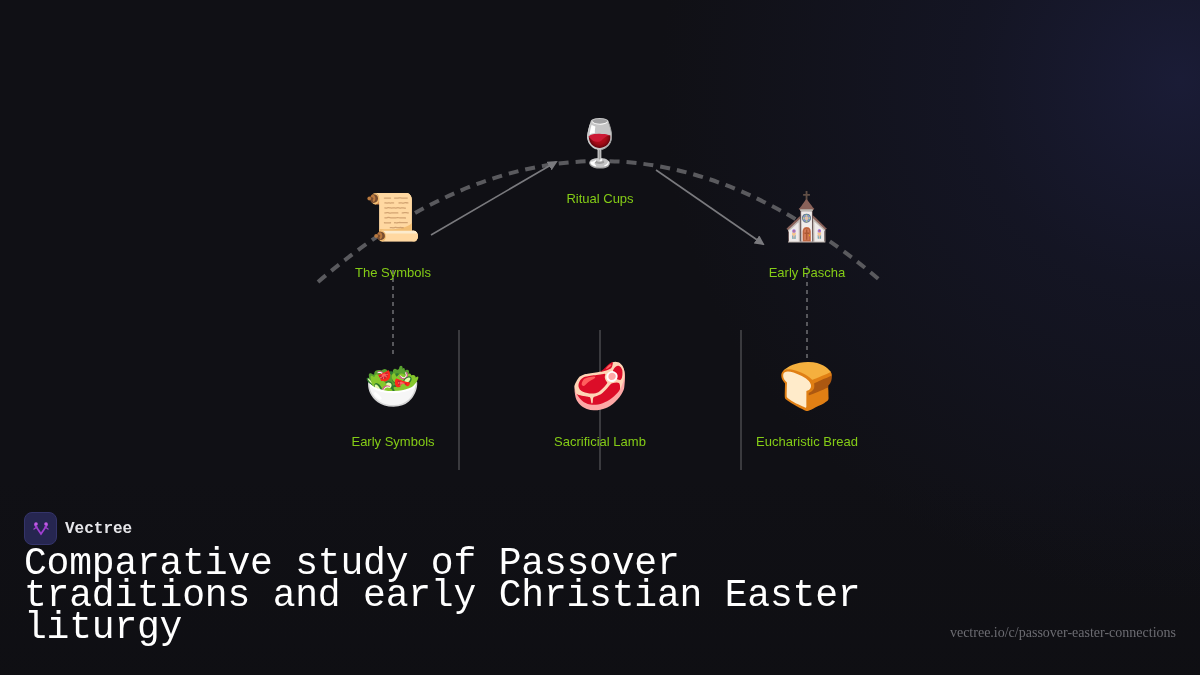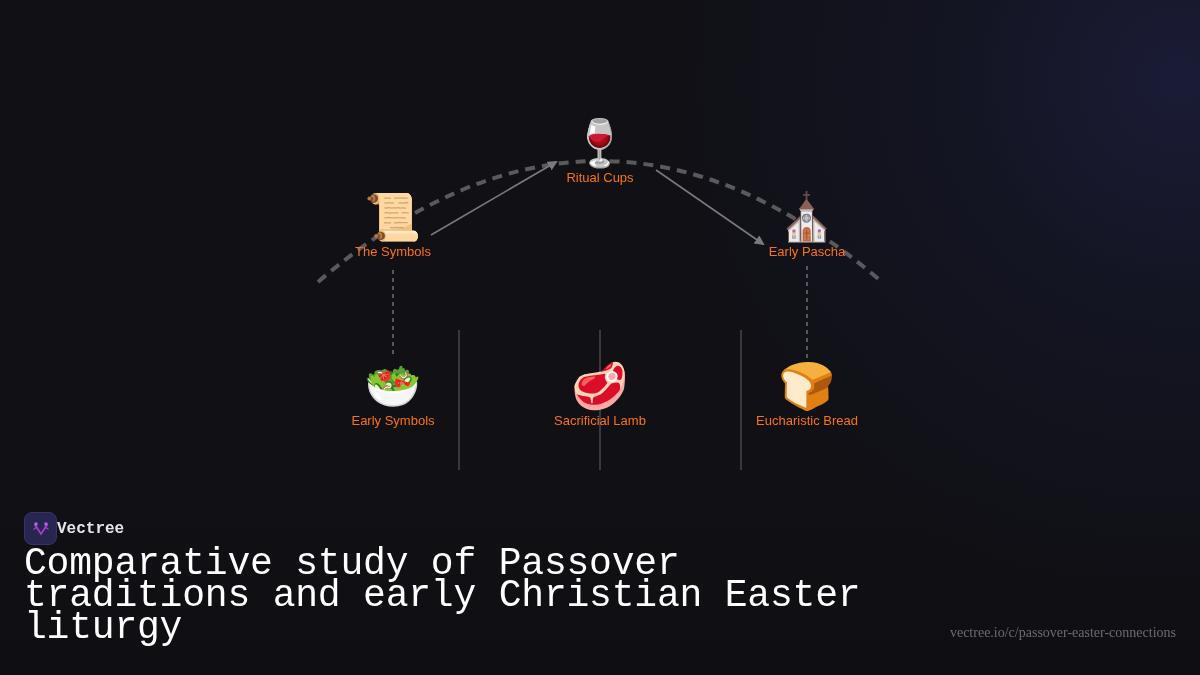--- a/index.html
+++ b/index.html
@@ -41,32 +41,33 @@
       align-items: center;
       transform: translateX(-50%);
     }
     .node .emoji {
       font-size: 46px;
       line-height: 54px;
       height: 54px;
       font-family: "DejaVu Sans", sans-serif;
     }
     .node .label {
-      color: #f97316;
+      color: #84cc16;
       font-size: 13px;
-      margin-top: 0;
+      margin-top: 21px;
       white-space: nowrap;
       font-family: "Liberation Sans", sans-serif;
     }
     .brand {
       position: absolute;
       left: 24px;
       top: 512px;
       display: flex;
       align-items: center;
+      gap: 8px;
       text-align: right;
     }
     .brand-logo {
       width: 33px;
       height: 33px;
       border-radius: 8px;
       background: #262650;
       border: 1px solid #34346a;
       box-sizing: border-box;
       display: flex;

